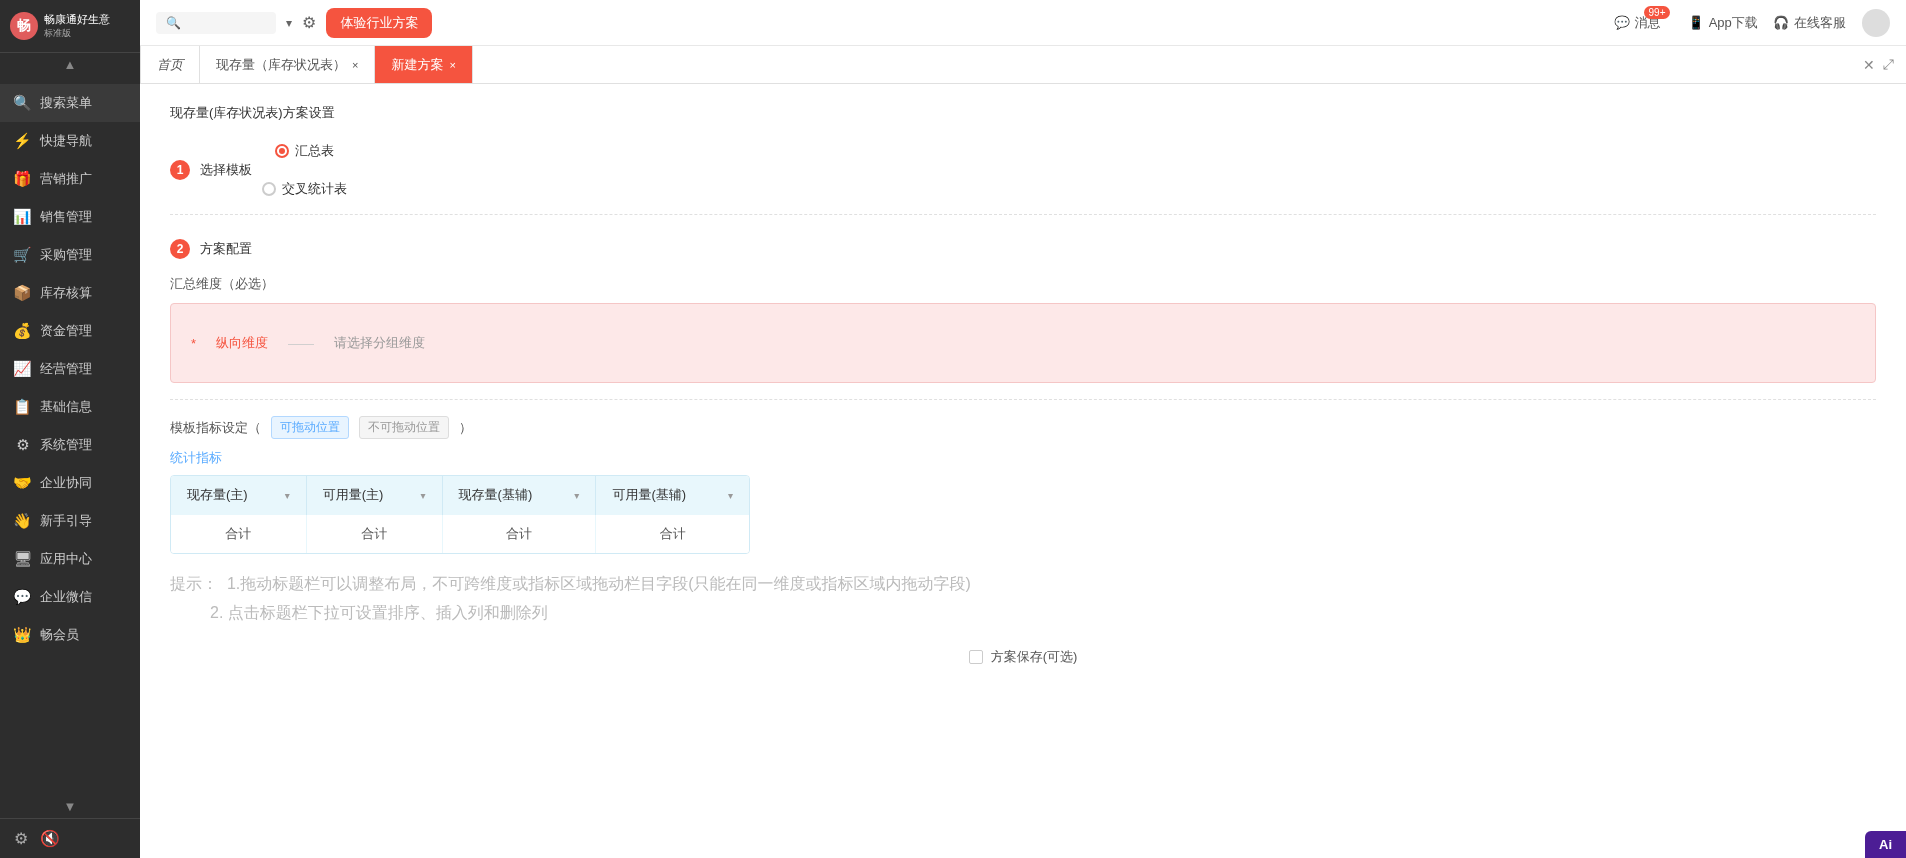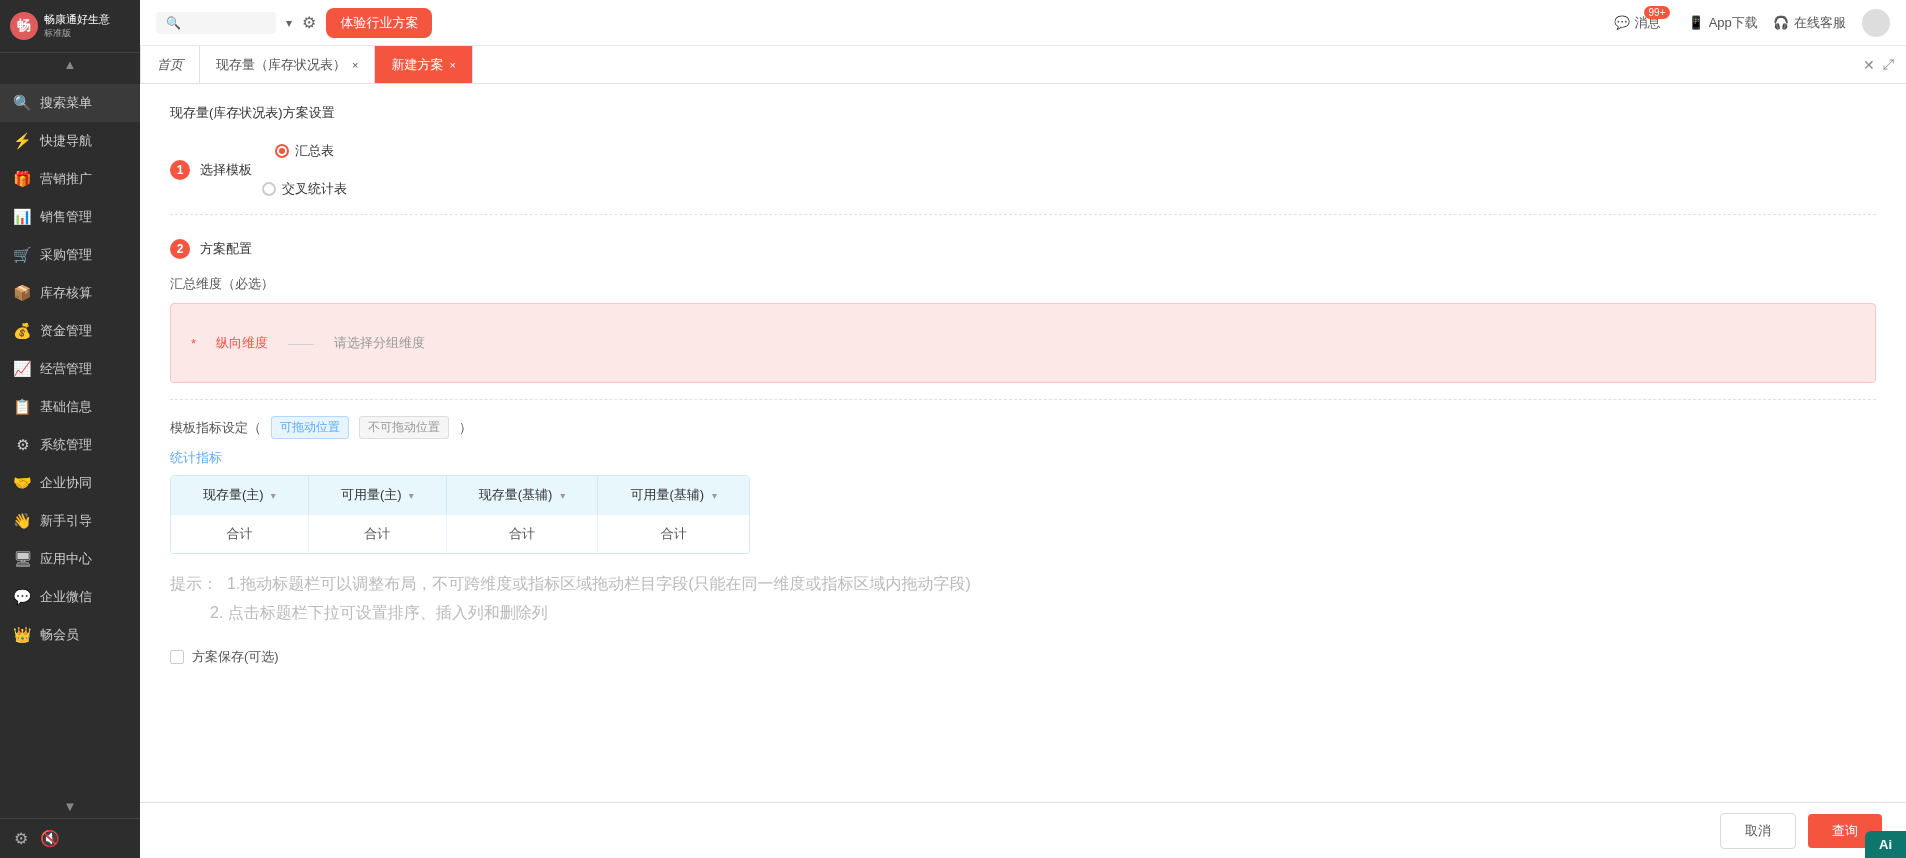--- a/index.html
+++ b/index.html
@@ -374,21 +374,21 @@
       border-radius: 4px;
       overflow: hidden;
       width: 580px;
     }
     .indicator-table table {
       width: 100%;
       border-collapse: collapse;
     }
     .indicator-table thead td {
       background: #e8f7fc;
-      padding: 10px 32px;
+      padding: 10px 16px;
       font-size: 13px;
       color: #333;
       border-right: 1px solid #d0eaf5;
       font-weight: 400;
     }
     .indicator-table thead td:last-child {
       border-right: none;
     }
     .indicator-table tbody td {
       padding: 10px 16px;
@@ -423,20 +423,21 @@
     }
 
     
     .save-option {
       display: flex;
       align-items: center;
       gap: 8px;
       margin-top: 20px;
       font-size: 13px;
       color: #555;
+      justify-content: center;
     }
     .checkbox {
       width: 14px;
       height: 14px;
       border: 1px solid #ccc;
       border-radius: 2px;
       cursor: pointer;
     }
 
     
@@ -468,21 +469,21 @@
       font-size: 13px;
       color: #fff;
       cursor: pointer;
     }
 
     
     .ai-badge {
       position: fixed;
       bottom: 0;
       right: 0;
-      background: #0f766e;
+      background: #4c1d95;
       color: #fff;
       padding: 6px 14px;
       font-size: 13px;
       font-weight: bold;
       border-top-left-radius: 6px;
     }
 
     
     .sidebar-scroll-btn {
       width: 100%;
@@ -733,20 +734,16 @@
 
         <div class="save-option">
           <div class="checkbox"></div>
           <span>方案保存(可选)</span>
         </div>
 
       </div>
     </div>
   </div>
 
-  <div class="footer-bar">
-    <button class="btn-cancel">取消</button>
-    <button class="btn-query">查询</button>
-  </div>
 
 </div>
 
 <div class="ai-badge">Ai</div>
 
 </body></html>

